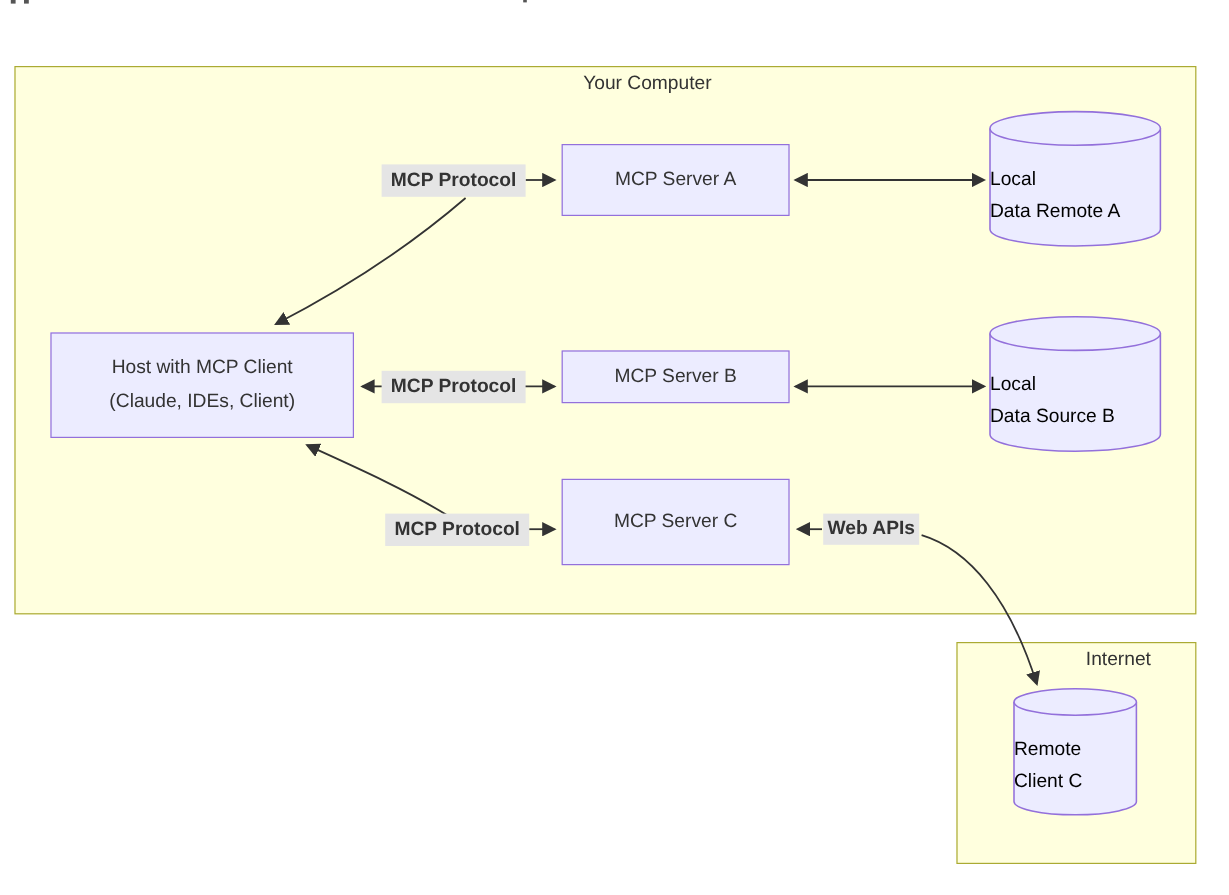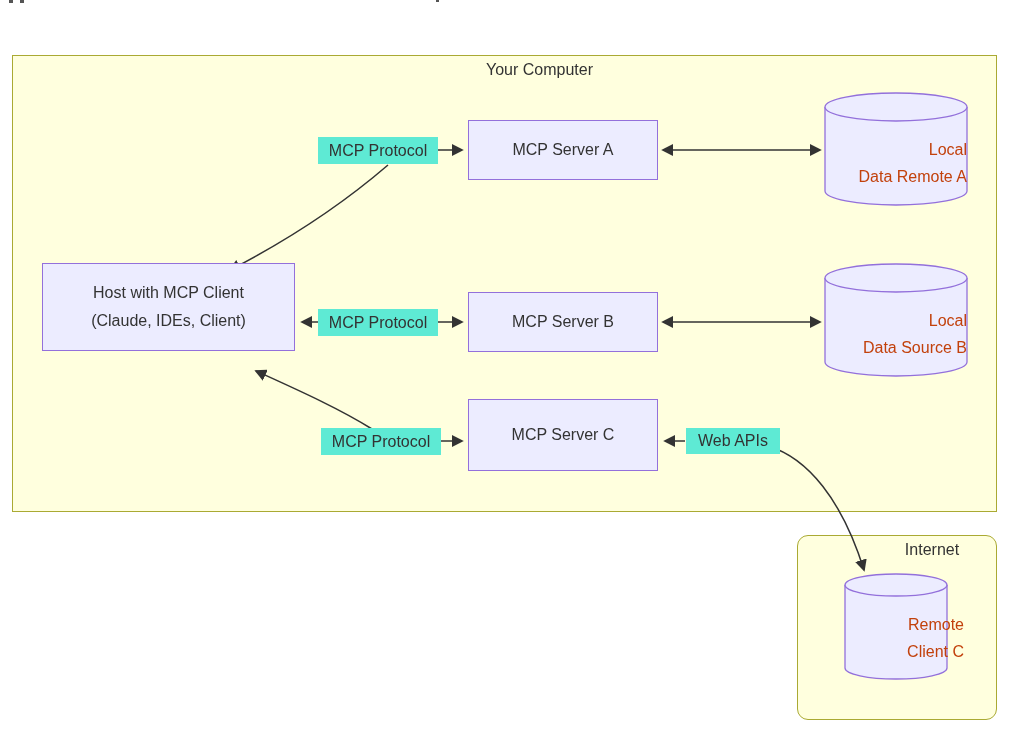--- a/index.html
+++ b/index.html
@@ -15,43 +15,43 @@
     position: absolute; width: 100%; text-align: center; top: 5px;
     font-size: 16px; color: #333333; margin-left: 35px;
   }
   .edges { position: absolute; left: 0; top: 0; width: 1024px; height: 746px; }
   .node {
     position: absolute; background: #ECECFF; border: 1px solid #9370DB;
     display: flex; flex-direction: column; align-items: center; justify-content: center;
     font-size: 16px; color: #333333; text-align: center; line-height: 28px;
   }
   .cyl-label {
-    position: absolute; text-align: right; font-size: 16px; color: #c2410c;
+    position: absolute; text-align: left; font-size: 16px; color: #000000;
     line-height: 27px;
   }
   .edge-label {
-    position: absolute; background: #5eead4; font-size: 16px; color: #333333;
-    text-align: center; display: flex; align-items: center; justify-content: center;
+    position: absolute; background: #e5e5e5; font-size: 16px; color: #333333;
+    text-align: center; display: flex; align-items: center; justify-content: center; font-weight: bold;
   }
   .artifact { position: absolute; background: #555555; }
 </style>
 </head>
 <body>
 
 <div class="canvas">
 
   <div class="artifact" style="left:9px;top:0;width:4px;height:3px;"></div>
   <div class="artifact" style="left:20px;top:0;width:4px;height:3px;"></div>
   <div class="artifact" style="left:436px;top:0;width:3px;height:2px;"></div>
 
   <div class="cluster" style="left:12px;top:55px;width:985px;height:457px;">
     <div class="cluster-title">Your Computer</div>
   </div>
 
-  <div class="cluster" style="left:797px;top:535px;width:200px;height:185px;border-radius:11px;">
+  <div class="cluster" style="left:797px;top:535px;width:200px;height:185px;">
     <div class="cluster-title">Internet</div>
   </div>
 
   <svg class="edges" viewBox="0 0 1024 746" xmlns="http://www.w3.org/2000/svg">
     <defs>
       <marker id="ah" viewBox="0 0 10 10" refX="8.5" refY="5" markerWidth="8" markerHeight="8" orient="auto-start-reverse">
         <path d="M 0 0 L 10 5 L 0 10 z" fill="#333333"></path>
       </marker>
     </defs>
 
@@ -82,30 +82,30 @@
       <path d="M 825 278 L 825 362 A 71 14 0 0 0 967 362 L 967 278" fill="#ECECFF" stroke="#9370DB" stroke-width="1.3"></path>
       <ellipse cx="896" cy="278" rx="71" ry="14" fill="#ECECFF" stroke="#9370DB" stroke-width="1.3"></ellipse>
     </g>
 
     <g>
       <path d="M 845 585 L 845 668 A 51 11 0 0 0 947 668 L 947 585" fill="#ECECFF" stroke="#9370DB" stroke-width="1.3"></path>
       <ellipse cx="896" cy="585" rx="51" ry="11" fill="#ECECFF" stroke="#9370DB" stroke-width="1.3"></ellipse>
     </g>
   </svg>
 
-  <div class="node" style="left:42px;top:263px;width:253px;height:88px;">
+  <div class="node" style="left:42px;top:277px;width:253px;height:88px;">
     <div>Host with MCP Client</div>
     <div>(Claude, IDEs, Client)</div>
   </div>
 
   <div class="node" style="left:468px;top:120px;width:190px;height:60px;">
     <div>MCP Server A</div>
   </div>
 
-  <div class="node" style="left:468px;top:292px;width:190px;height:60px;">
+  <div class="node" style="left:468px;top:292px;width:190px;height:44px;">
     <div>MCP Server B</div>
   </div>
 
   <div class="node" style="left:468px;top:399px;width:190px;height:72px;text-align:right;">
     <div>MCP Server C</div>
   </div>
 
   <div class="cyl-label" style="left:825px;top:136px;width:142px;">
     <div>Local</div>
     <div>Data Remote A</div>
@@ -120,15 +120,15 @@
     <div>Remote</div>
     <div>Client C</div>
   </div>
 
   <div class="edge-label" style="left:318px;top:137px;width:120px;height:27px;">MCP Protocol</div>
 
   <div class="edge-label" style="left:318px;top:309px;width:120px;height:27px;">MCP Protocol</div>
 
   <div class="edge-label" style="left:321px;top:428px;width:120px;height:27px;">MCP Protocol</div>
 
-  <div class="edge-label" style="left:686px;top:428px;width:94px;height:26px;">Web APIs</div>
+  <div class="edge-label" style="left:686px;top:428px;width:80px;height:26px;">Web APIs</div>
 
 </div>
 
 </body></html>

